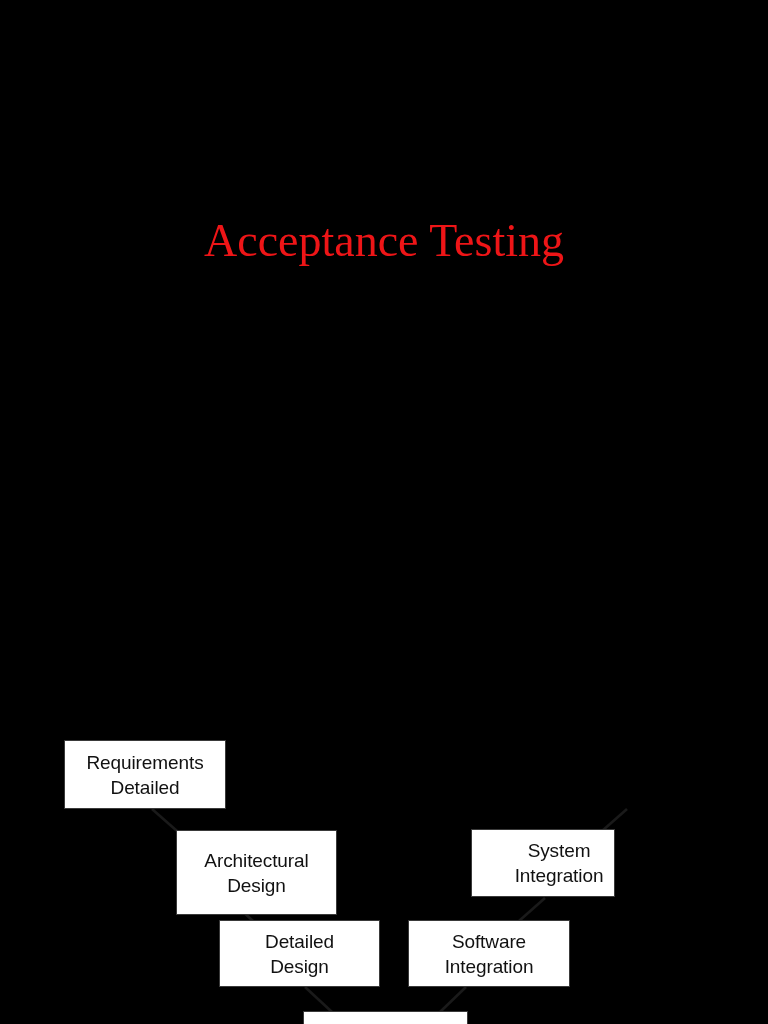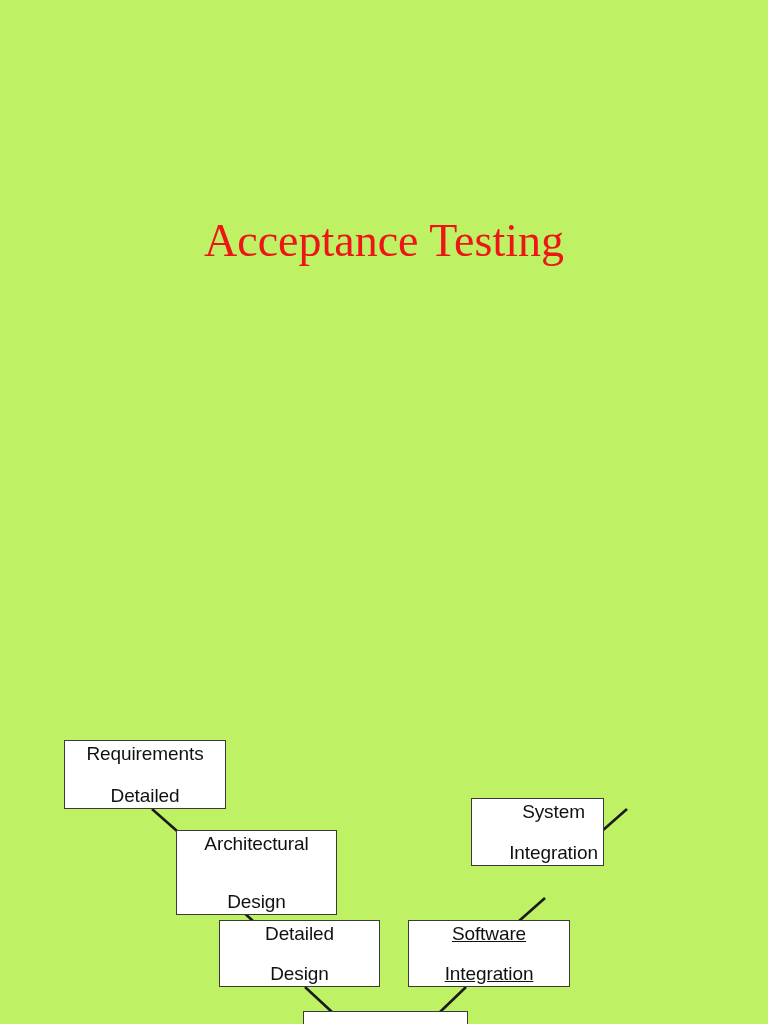--- a/index.html
+++ b/index.html
@@ -12,21 +12,21 @@
     height: 1024px;
     position: relative;
     overflow: hidden;
     font-family: "Liberation Sans", sans-serif;
     -webkit-font-smoothing: antialiased;
   }
 
   .slide-page {
     position: absolute;
     inset: 0;
-    background: #bef264;
+    background: #000000;
   }
 
   
   .slide-title {
     position: absolute;
     left: 0;
     width: 768px;
     text-align: center;
     color: #ee1517;
     font-family: "Liberation Serif", "DejaVu Serif", serif;
@@ -62,40 +62,40 @@
   }
 
   .node-box {
     position: absolute;
     box-sizing: border-box;
     border: 1.4px solid #3a3a3a;
     background: #ffffff;
     display: flex;
     flex-direction: column;
     align-items: center;
-    justify-content: space-between;
+    justify-content: center;
     color: #111111;
     font-family: "Liberation Sans", sans-serif;
     font-size: 19px;
     line-height: 25px;
     text-align: center;
     letter-spacing: -0.1px;
   }
   .node-box .node-line {
     display: block;
     white-space: nowrap;
   }
 
   
   #node-requirements-analysis { left: 64px;  top: 740px; width: 162px; height: 69px; }
   #node-acceptance-test       { left: 545px; top: 740px; width: 164px; height: 69px; }
   #node-architectural-design  { left: 144px; top: 830px; width: 161px; height: 85px; margin-left: 32px; }
-  #node-system-integration    { left: 471px; top: 798px; width: 133px; height: 68px; padding-left: 32px; }
+  #node-system-integration    { left: 471px; top: 829px; width: 144px; height: 68px; padding-left: 32px; }
   #node-detailed-design       { left: 219px; top: 920px; width: 161px; height: 67px; }
-  #node-software-integration  { left: 408px; top: 920px; width: 162px; height: 67px; text-decoration: underline; }
+  #node-software-integration  { left: 408px; top: 920px; width: 162px; height: 67px; }
 
   
   #node-coding {
     left: 303px;
     top: 1011px;
     width: 165px;
     height: 60px;
     border-bottom: none;
     overflow: hidden;
   }

